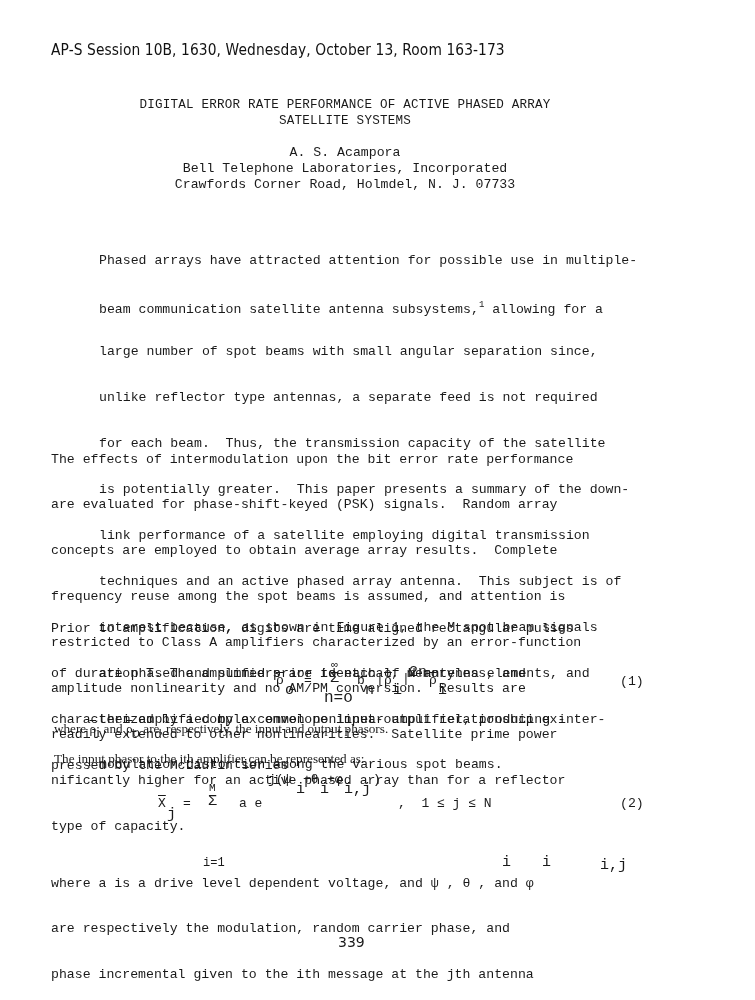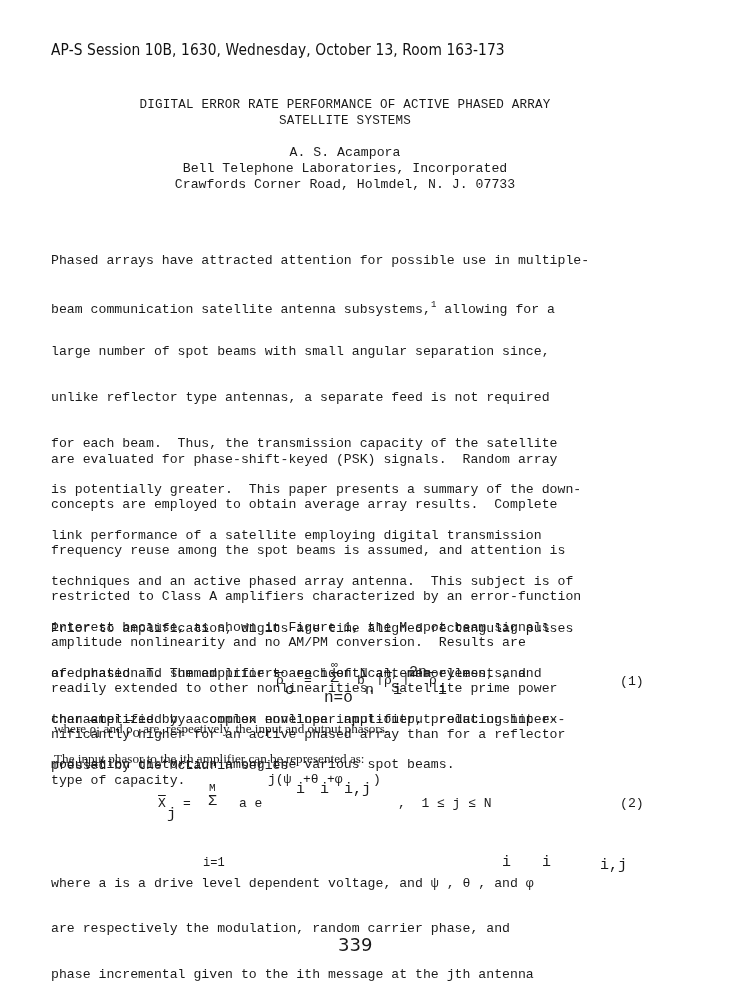--- a/index.html
+++ b/index.html
@@ -2,31 +2,31 @@
 <html><head>
 <meta charset="utf-8">
 <style>
   html, body { margin: 0; padding: 0; background: #ffffff; }
   body { width: 755px; height: 1000px; position: relative; overflow: hidden; color: #1a1a1a; }
   .mono { font-family: "Liberation Mono", "DejaVu Sans Mono", monospace; font-size: 13.2px; }
   .header { position: absolute; left: 51px; top: 41px; font-family: "DejaVu Sans", sans-serif; font-size: 15px; letter-spacing: 0.1px; color: #111; transform: scaleX(0.92); transform-origin: left top; }
   .title { position: absolute; left: 0; width: 690px; top: 97px; text-align: center; line-height: 16px; font-size: 12.6px; letter-spacing: 0.2px; }
   .authors { position: absolute; left: 0; width: 690px; top: 145px; text-align: center; line-height: 16px; font-size: 13.2px; }
   .para { position: absolute; left: 51px; width: 640px; line-height: 15.3px; white-space: pre; font-size: 13.2px; }
-  .p1 { top: 222px; }
+  .p1 { top: 222px; margin-left: 48px; }
   .p2 { top: 421px; }
   .p3 { top: 590px; }
   .line { display: block; height: 15.3px; }
   .eq { position: absolute; font-family: "Liberation Mono", monospace; font-size: 13px; }
   .abs { position: absolute; white-space: pre; }
   .sub { font-size: 15px; }
   .ov { text-decoration: overline; }
   .eqnum { position: absolute; font-family: "Liberation Mono", monospace; font-size: 13.2px; }
   .plain { position: absolute; left: 54px; white-space: pre; font-family: Liberation Serif, serif; font-size: 13.2px; }
-  .pagenum { position: absolute; left: 338px; top: 934px; font-family: "DejaVu Sans", sans-serif; font-size: 18px; }
+  .pagenum { position: absolute; left: 338px; top: 934px; font-family: "DejaVu Sans", sans-serif; font-size: 14px; }
   sup.fn { font-size: 9px; vertical-align: 6px; }
 </style>
 </head>
 <body>
 
 <div class="header">AP-S Session 10B, 1630, Wednesday, October 13, Room 163-173</div>
 
 <div class="title mono">
   <div>DIGITAL ERROR RATE PERFORMANCE OF ACTIVE PHASED ARRAY</div>
   <div>SATELLITE SYSTEMS</div>
@@ -47,20 +47,21 @@
   <span class="line">is potentially greater.  This paper presents a summary of the down-</span>
   <span class="line">link performance of a satellite employing digital transmission</span>
   <span class="line">techniques and an active phased array antenna.  This subject is of</span>
   <span class="line">interest because, as shown in Figure 1, the M spot beam signals</span>
   <span class="line">are phased and summed prior to each of N antenna elements, and</span>
   <span class="line">then amplified by a common nonlinear amplifier, producing inter-</span>
   <span class="line">modulation distortion among the various spot beams.</span>
 </div>
 
 <div class="para mono p2">
+  <span class="line">The effects of intermodulation upon the bit error rate performance</span>
   <span class="line">are evaluated for phase-shift-keyed (PSK) signals.  Random array</span>
   <span class="line">concepts are employed to obtain average array results.  Complete</span>
   <span class="line">frequency reuse among the spot beams is assumed, and attention is</span>
   <span class="line">restricted to Class A amplifiers characterized by an error-function</span>
   <span class="line">amplitude nonlinearity and no AM/PM conversion.  Results are</span>
   <span class="line">readily extended to other nonlinearities.  Satellite prime power</span>
   <span class="line">nificantly higher for an active phased array than for a reflector</span>
   <span class="line">type of capacity.</span>
 </div>
 

